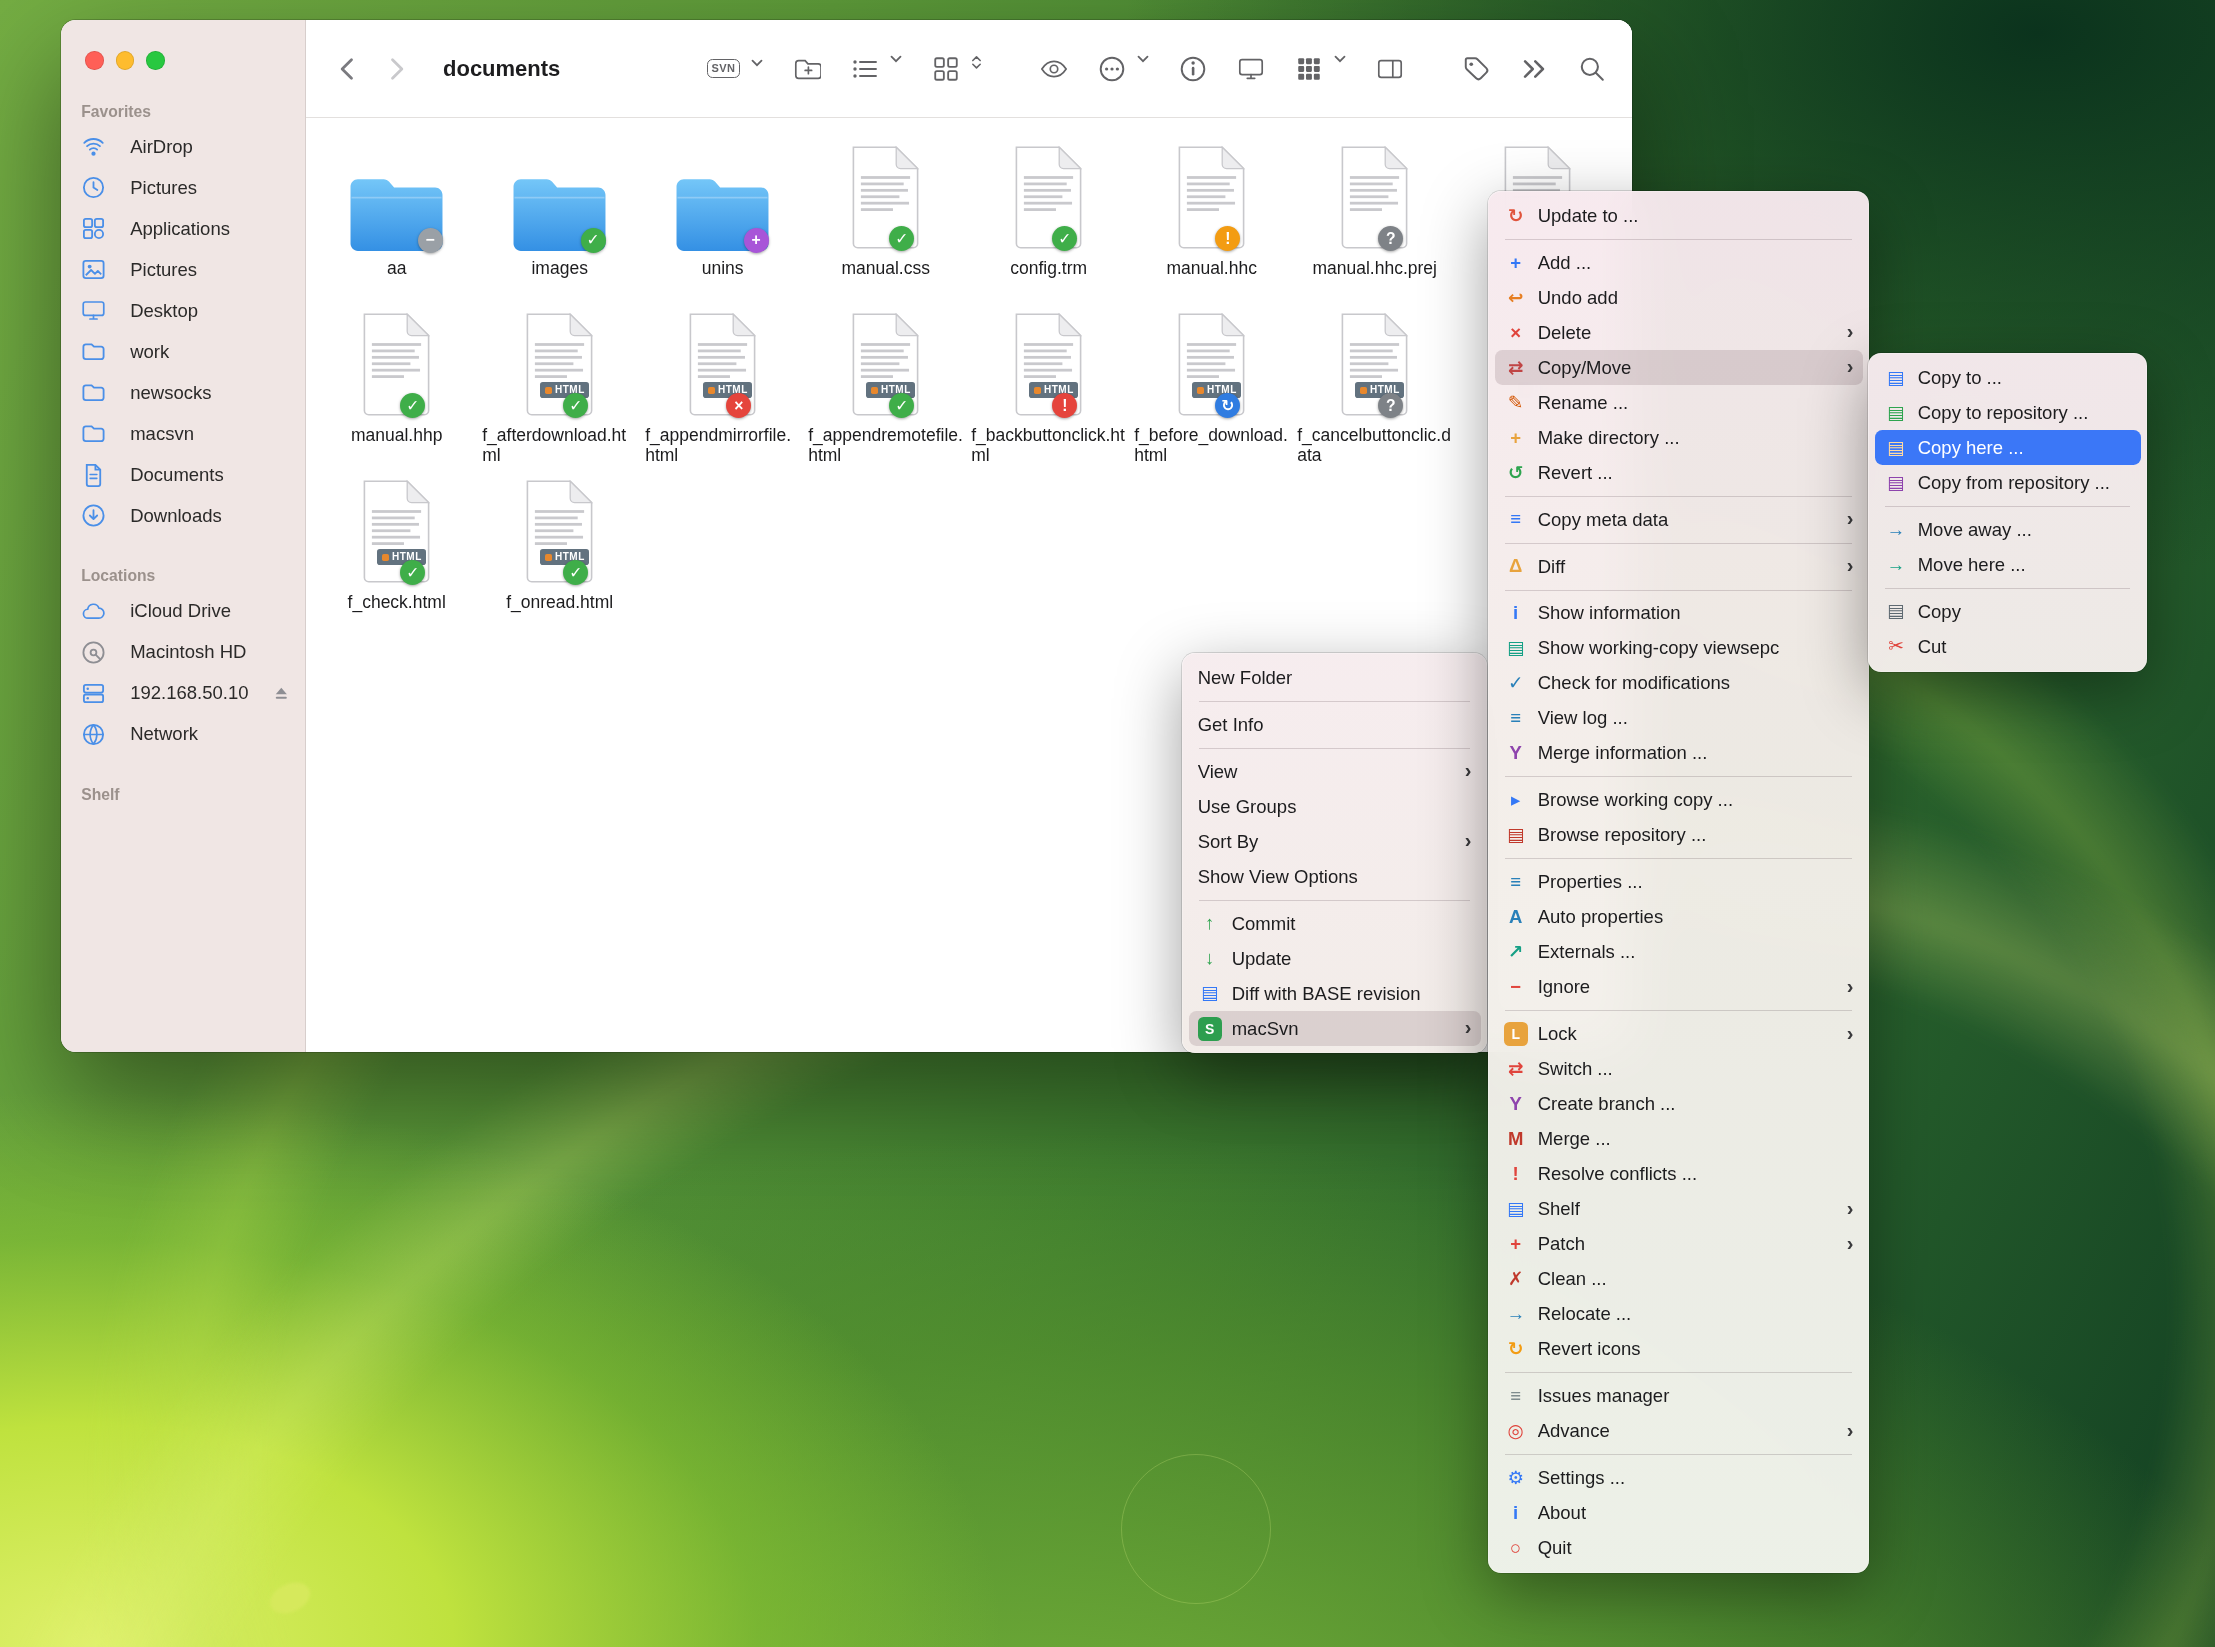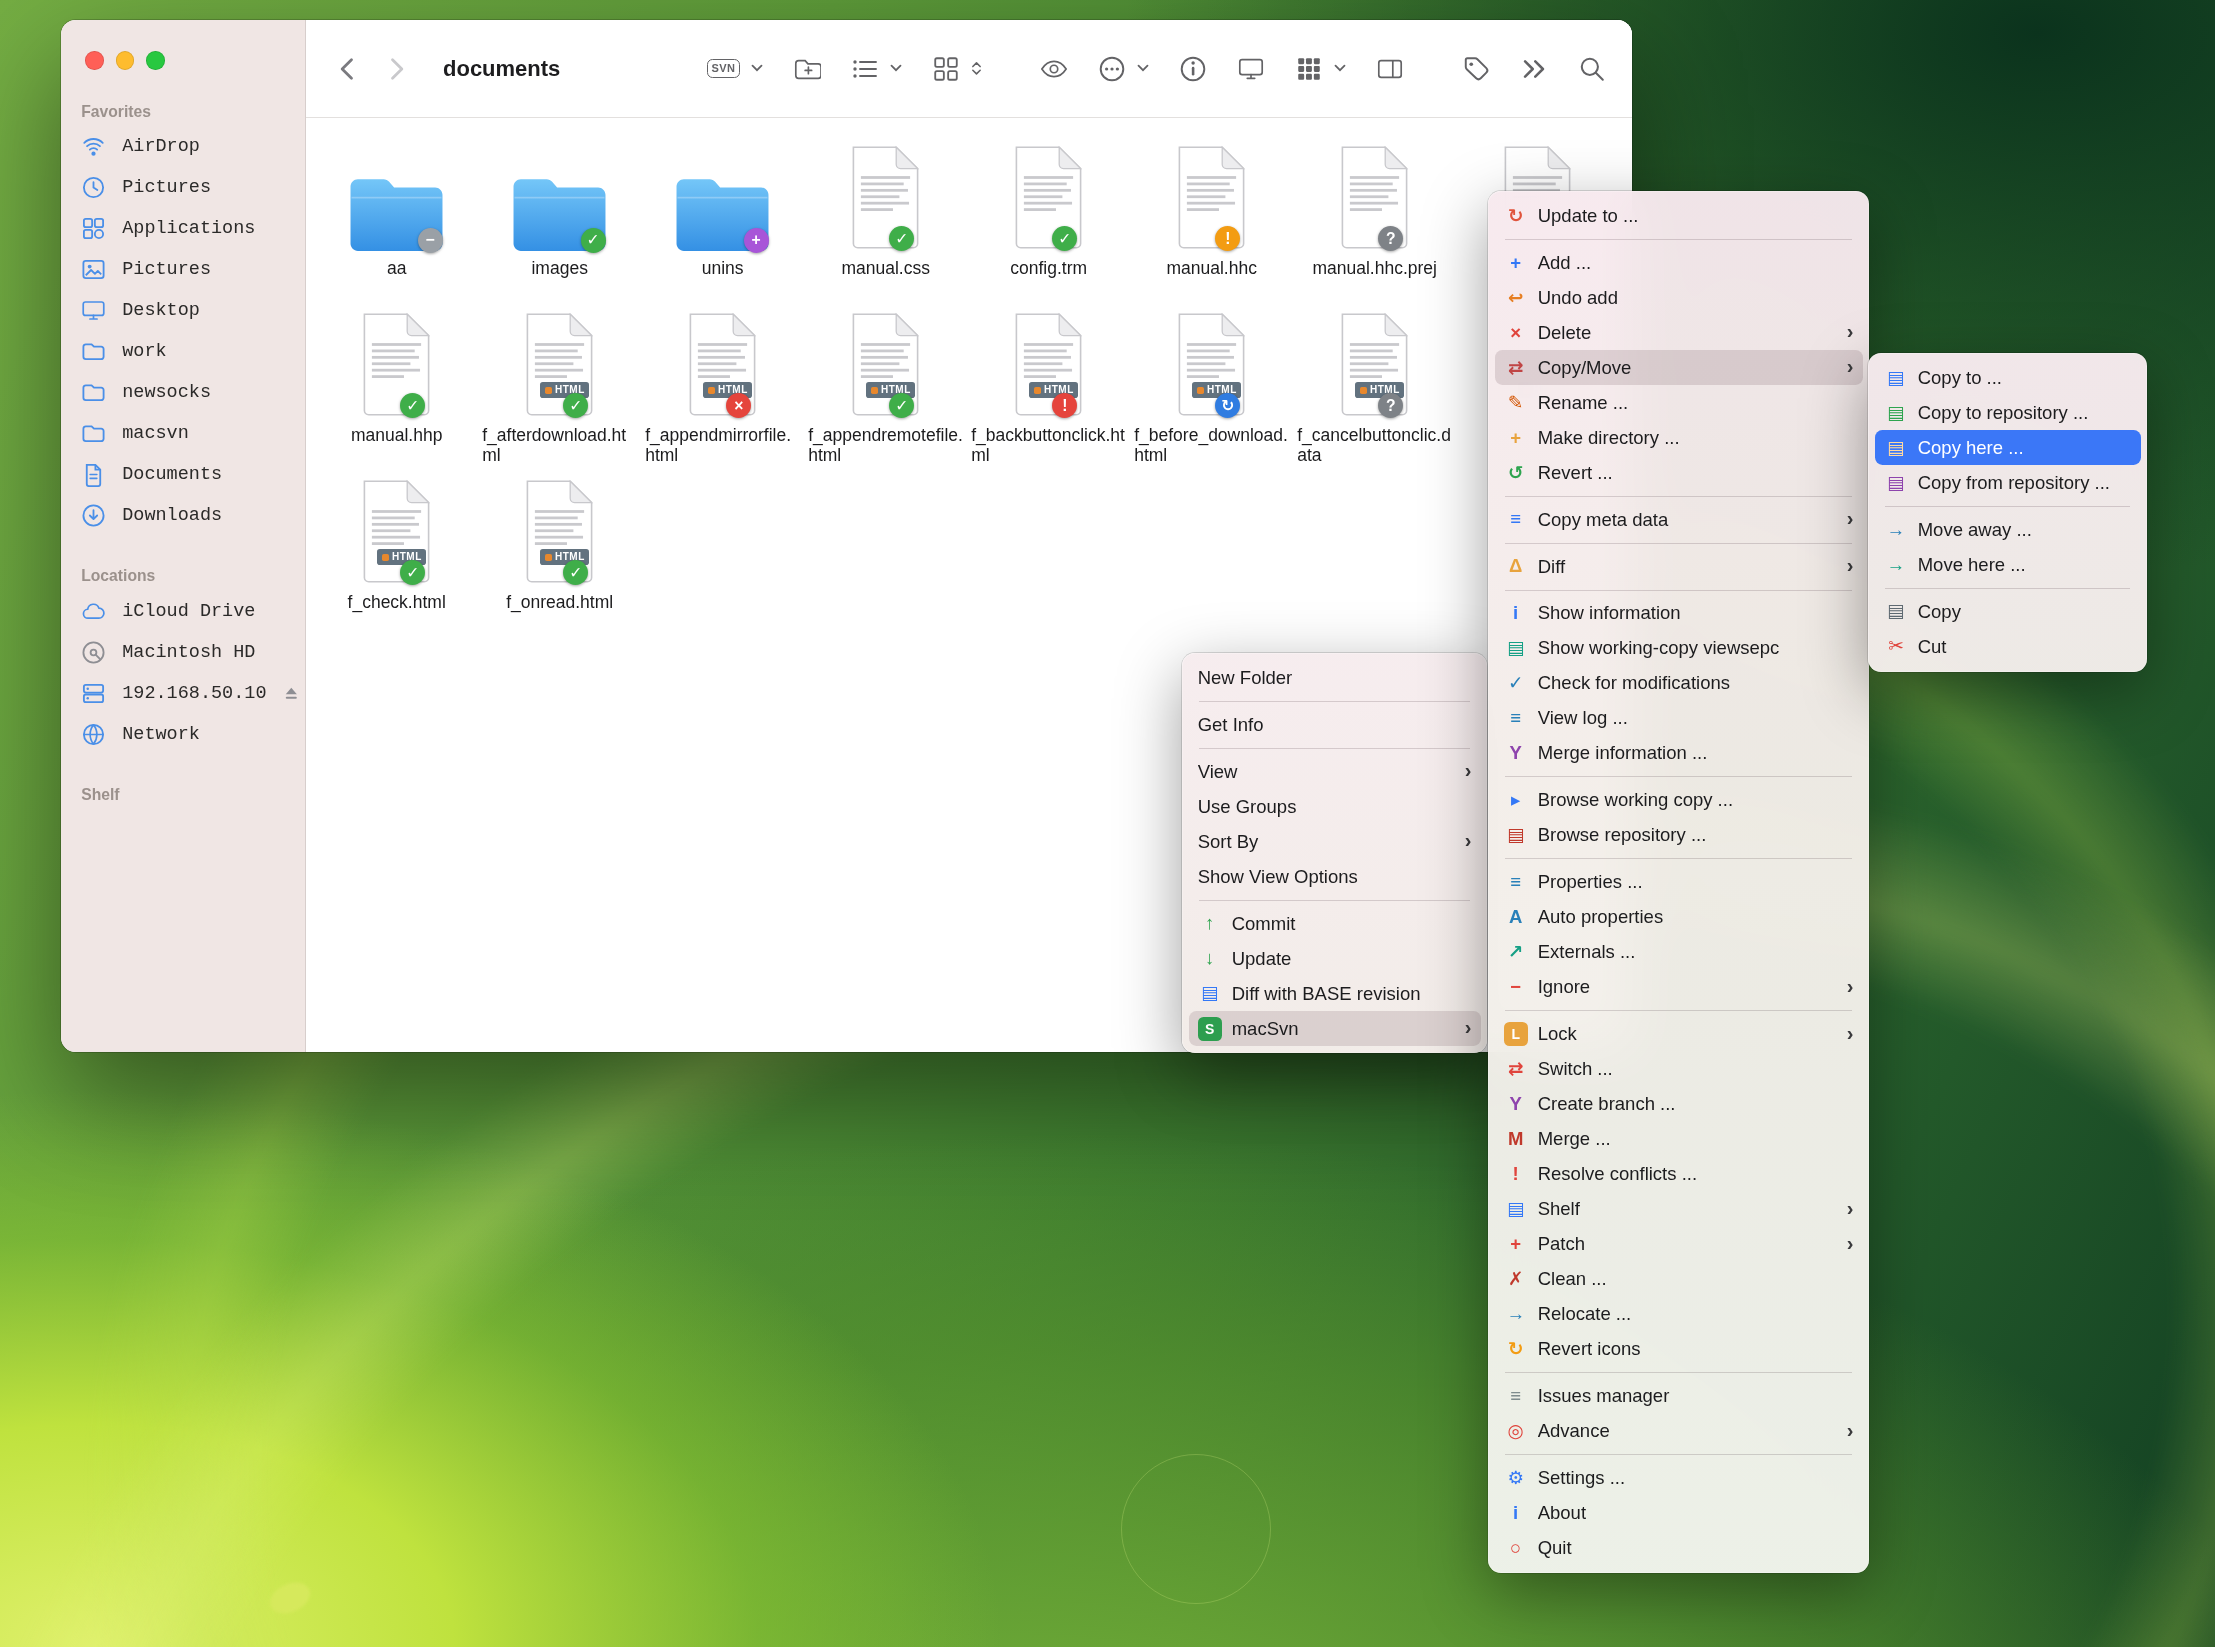--- a/index.html
+++ b/index.html
@@ -28,35 +28,35 @@
   
   #window{position:absolute;left:61px;top:20px;width:1571px;height:1032px;border-radius:14.8px;
     background:#fff;display:flex;overflow:hidden;
     box-shadow:0 46px 111px rgba(0,0,0,0.45), 0 0 0 0.9px rgba(0,0,0,0.18);}
   #sidebar{width:245px;flex:0 0 245px;background:rgba(240,229,227,0.97);
     border-right:0.9px solid rgba(0,0,0,0.10);padding:0 11px;box-sizing:border-box;}
   .traffic{display:flex;gap:12px;padding:31px 13px 24px;}
   .light{width:18.5px;height:18.5px;border-radius:50%;box-shadow:inset 0 0 0 0.9px rgba(0,0,0,0.12);}
   .light.red{background:#ff5f57}.light.yellow{background:#febc2e}.light.green{background:#28c840}
   .side-header{font-size:15.7px;font-weight:700;color:#9b918c;padding:9.2px 9.2px 5.5px;}
-  .side-item{display:flex;align-items:center;gap:16px;height:41px;padding:0 9.2px;border-radius:7.4px;font-size:18.5px;color:#2b2a29;font-family:Liberation Mono, monospace;}
+  .side-item{display:flex;align-items:center;gap:24px;height:41px;padding:0 9.2px;border-radius:7.4px;font-size:18.5px;color:#2b2a29;}
   .side-icon{width:25px;height:25px;display:flex;align-items:center;color:#4a8fe8;flex:0 0 25px;}
   .side-icon svg{width:100%;height:100%;}
   .side-icon.gray{color:#8e8e93;}
   .side-eject{margin-left:auto;color:#8e8e93;display:flex;}
   .side-gap{height:22px;}
 
   #main{flex:1;display:flex;flex-direction:column;position:relative;background:#fff;}
   #toolbar{height:98px;flex:0 0 98px;display:flex;align-items:center;border-bottom:0.9px solid #e3e0de;background:#fff;padding:0 26px 0 28px;box-sizing:border-box;}
   .nav-btn{color:#7b7b80;width:28px;height:28px;display:flex;}
   .nav-btn svg{width:100%;height:100%;}
   .nav-btn.fwd{color:#c9c9cc;margin-left:20px;}
   #tb-title{font-size:22px;font-weight:700;color:#1d1d1f;margin-left:33px;white-space:nowrap;}
   #tb-buttons{margin-left:auto;display:flex;align-items:center;gap:30px;}
-  .tb-btn{display:flex;align-items:center;gap:11px;color:#636366;cursor:default;}
+  .tb-btn{display:flex;gap:11px;color:#636366;cursor:default;}
   .tb-btn.group-start{margin-left:28px;}
   .tb-ic{display:flex;width:28px;height:28px;}
   .tb-ic svg{width:100%;height:100%;}
   .tb-chev{display:flex;color:#636366;}
   .svn-chip{border:1.8px solid currentColor;border-radius:5.5px;font-size:11px;font-weight:700;padding:2.8px 3.7px;letter-spacing:0.4px;line-height:1;}
 
   #content{flex:1;position:relative;background:#fff;}
   #grid{position:absolute;left:9.2px;top:20px;display:grid;grid-template-columns:repeat(8,163px);grid-auto-rows:167px;}
   .file-cell{display:flex;flex-direction:column;align-items:center;}
   .icon-wrap{height:113px;display:flex;align-items:flex-end;justify-content:center;position:relative;}

